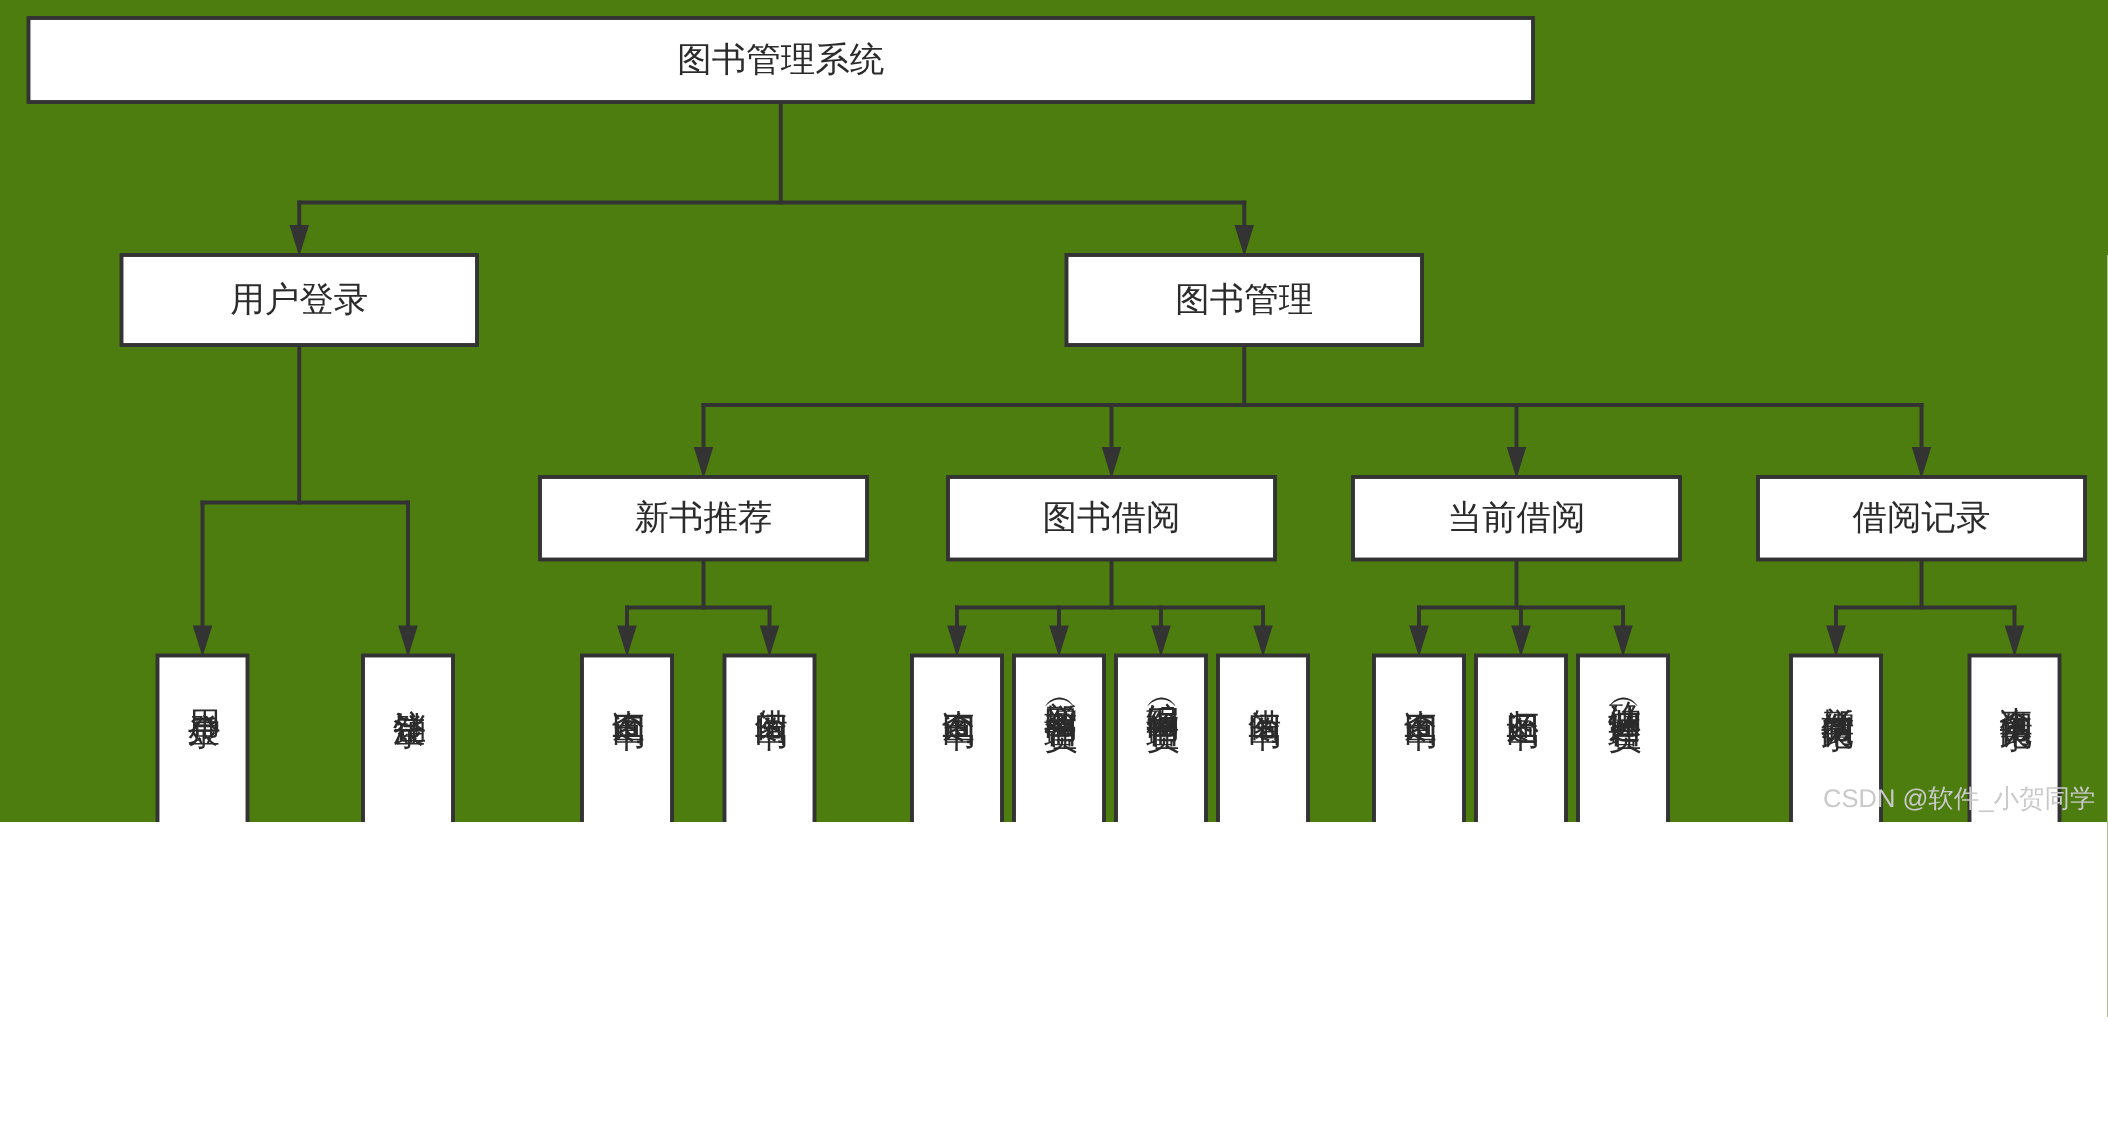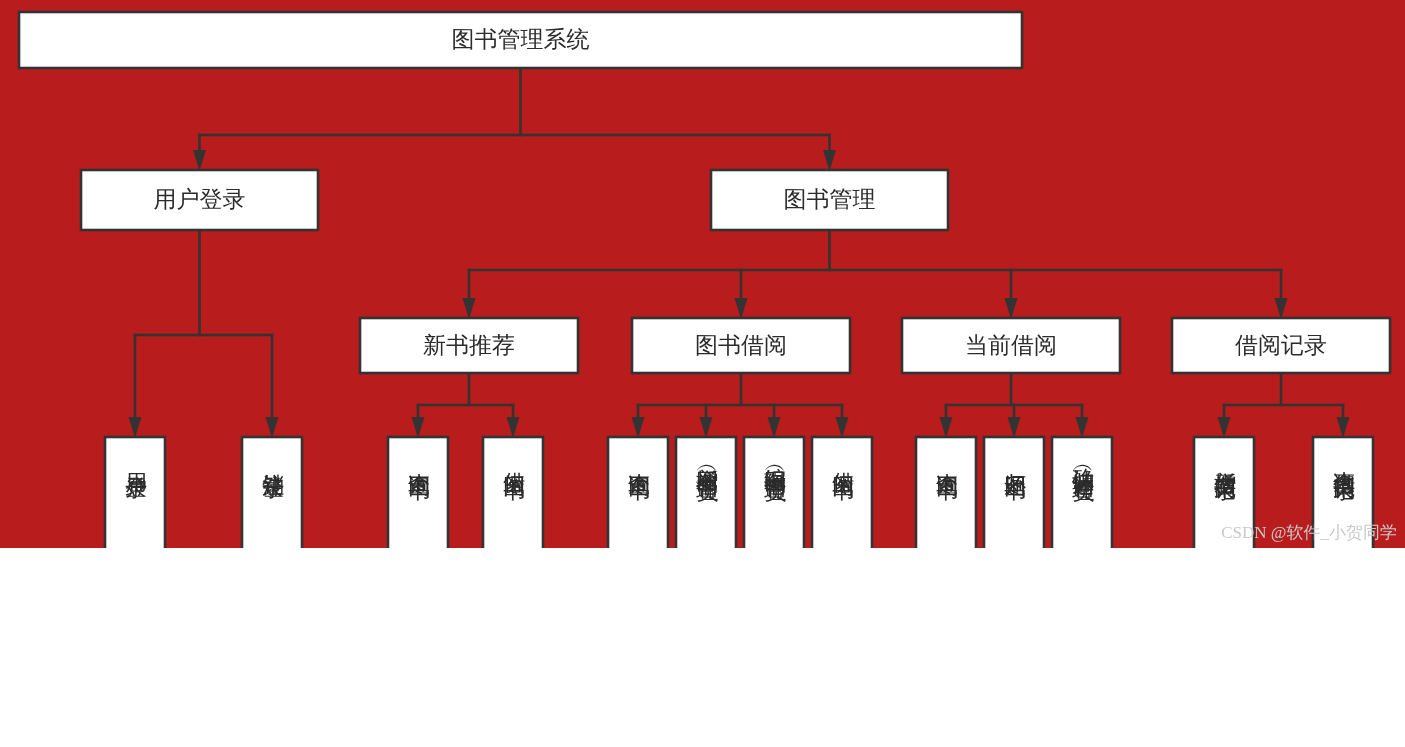--- a/index.html
+++ b/index.html
@@ -7,21 +7,21 @@
     padding: 0;
     background: #ffffff;
   }
   body {
     font-family: "Liberation Sans", "DejaVu Sans", sans-serif;
   }
   #diagram-root {
     position: relative;
     width: 1405px;
     height: 548px;
-    background: #b91c1c;
+    background: #4d7c0f;
     overflow: hidden;
   }
   #diagram-svg {
     position: absolute;
     left: 0;
     top: 0;
     width: 1405px;
     height: 747px;
   }
   .node-box {
@@ -49,21 +49,21 @@
     stroke-linecap: square;
   }
   .arrow-head {
     fill: #333333;
     stroke: none;
   }
   .watermark {
     position: absolute;
     right: 8px;
     bottom: 4px;
-    font-family: Liberation Serif, serif;
+    font-family: Liberation Sans, sans-serif;
     font-size: 17px;
     color: #c9c9c9;
     white-space: nowrap;
     user-select: none;
     margin-top: 20px;
   }
 </style>
 </head>
 <body>
 

